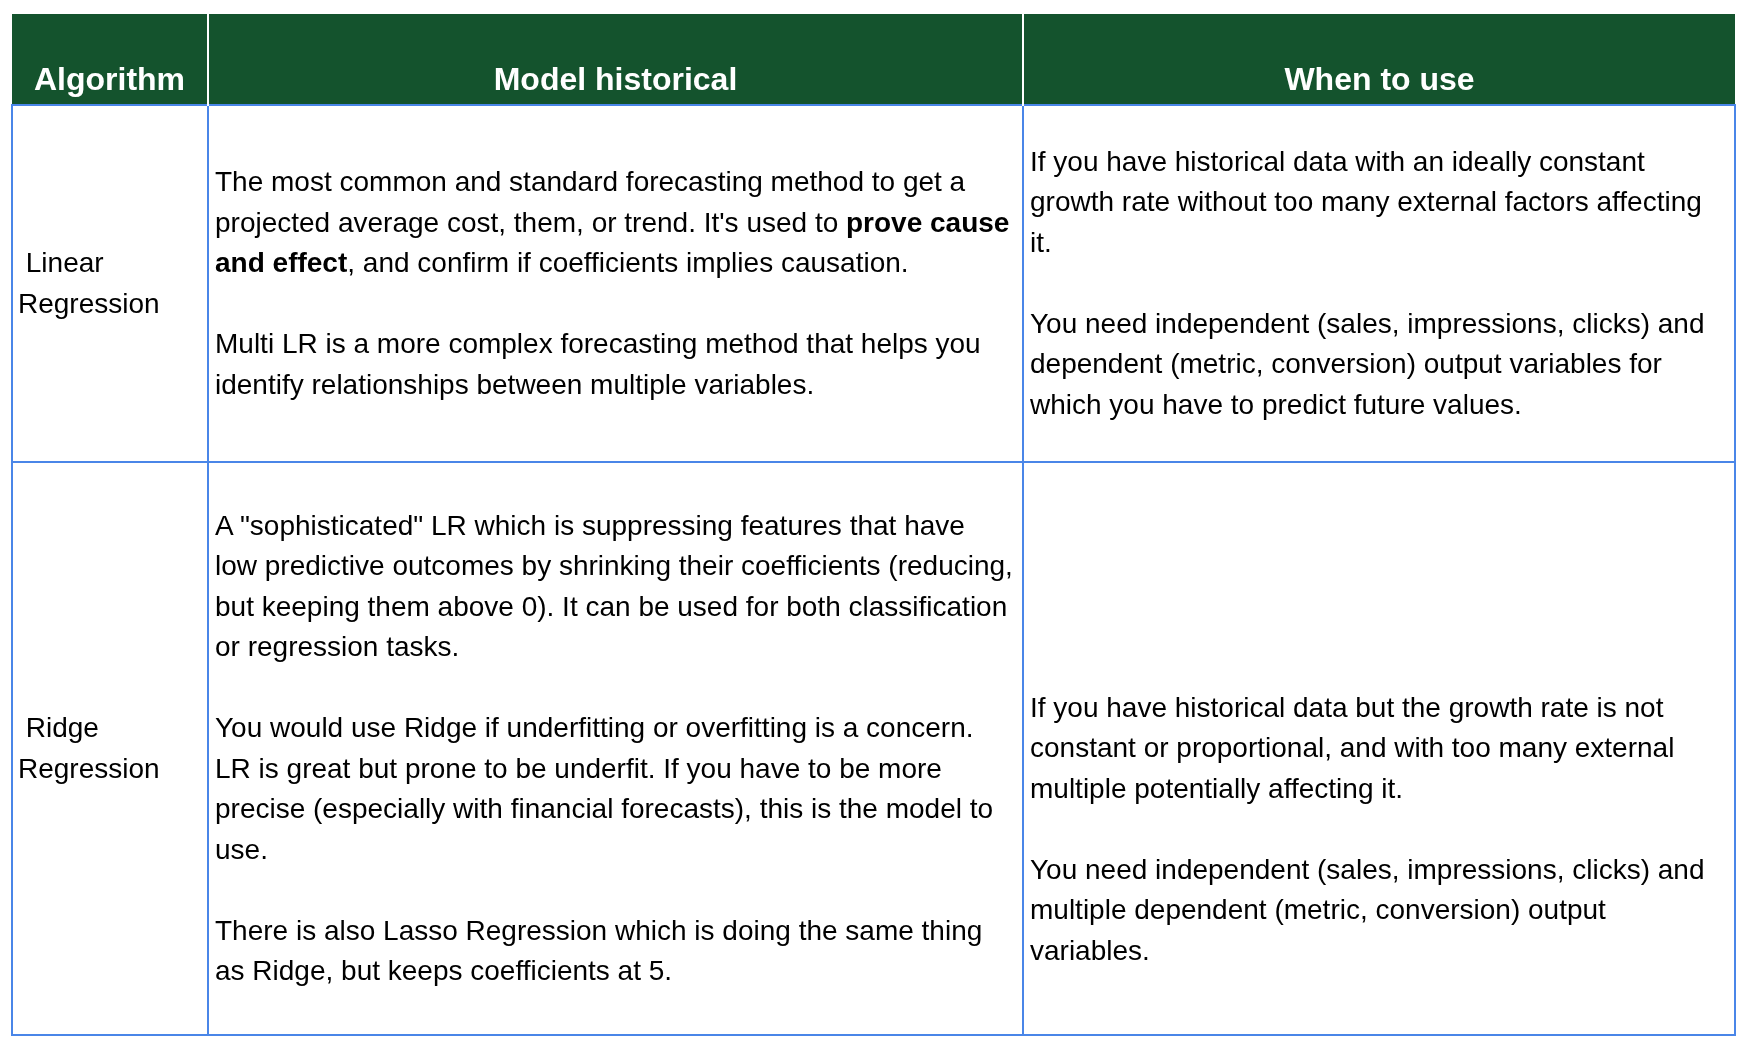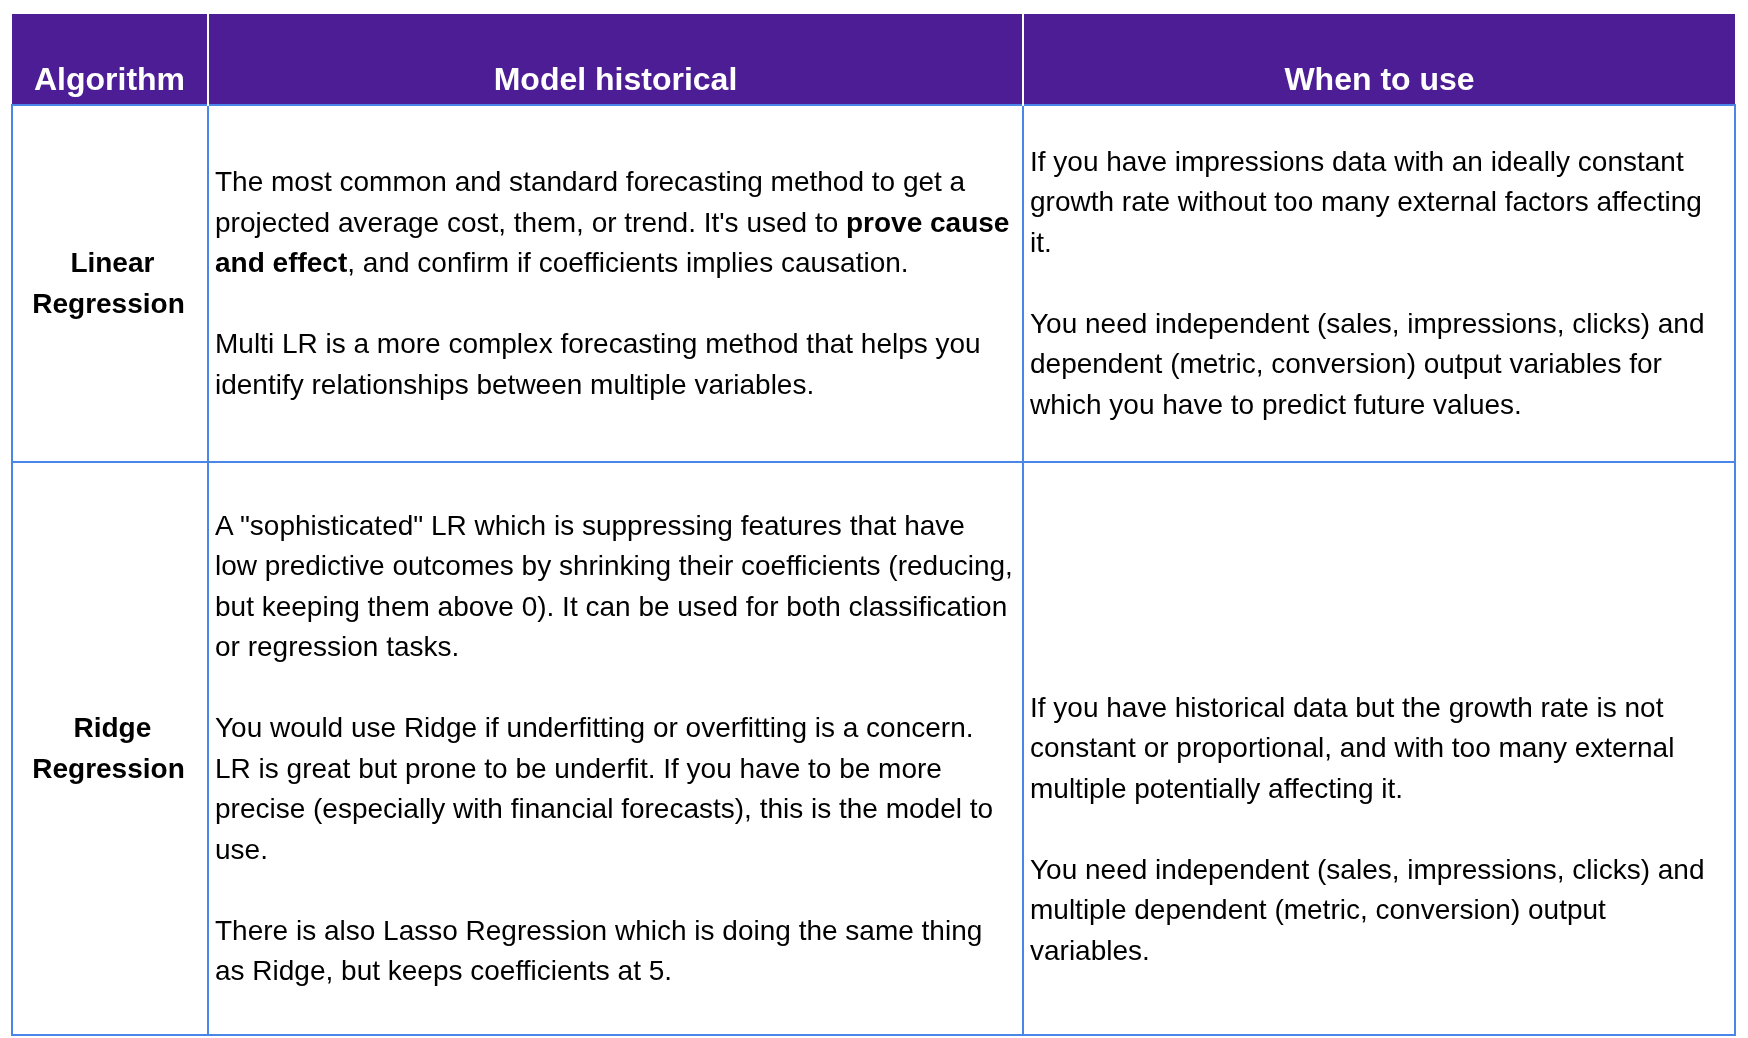--- a/index.html
+++ b/index.html
@@ -2,27 +2,27 @@
 <html><head>
 <meta charset="utf-8">
 <style>
   html, body { margin:0; padding:0; background:#ffffff; }
   body { width:1748px; height:1038px; position:relative; overflow:hidden;
          font-family:"Liberation Sans", sans-serif; color:#000; }
   table.cmp { position:absolute; left:11px; top:14px; width:1723px; border-collapse:collapse; table-layout:fixed; }
   table.cmp col.c1 { width:196px; }
   table.cmp col.c2 { width:815px; }
   table.cmp col.c3 { width:712px; }
-  th { background:#4c1d95; color:#ffffff; font-weight:bold; font-size:32px; height:84px;
+  th { background:#14532d; color:#ffffff; font-weight:bold; font-size:32px; height:84px;
        vertical-align:bottom; padding:0 0 6px 0; text-align:center;
        border-left:2px solid #ffffff; border-right:2px solid #ffffff; }
   th:first-child { border-left:none; }
   th:last-child { border-right:none;margin-top:36px; }
   td { border:2px solid #4a86e8; vertical-align:middle; font-size:28px; line-height:40.5px; padding:0 8px 0 6px; }
-  td.alg { font-weight:bold; text-align:center; padding-left:5px;margin-left:40px; }
+  td.alg { font-weight:normal; text-align:left; padding-left:5px;margin-left:40px; }
   tr.r1 td { height:355px; }
   tr.r2 td { height:571px; }
   .para { margin:0; }
   .gap { height:40.5px; }
   b { font-weight:bold; }
 </style>
 </head>
 <body>
 
 <table class="cmp">
@@ -43,21 +43,21 @@
       <td class="alg">
         <div>&nbsp;<span>Linear</span></div>
         <div>Regression</div>
       </td>
       <td>
         <p class="para"><span>The most common and standard forecasting method to get a projected average cost, them, or trend. It's used to </span><b>prove cause and effect</b><span>, and confirm if coefficients implies causation.</span></p>
         <div class="gap"></div>
         <p class="para">Multi LR is a more complex forecasting method that helps you identify relationships between multiple variables.</p>
       </td>
       <td>
-        <p class="para">If you have impressions data with an ideally constant growth rate without too many external factors affecting it.</p>
+        <p class="para">If you have historical data with an ideally constant growth rate without too many external factors affecting it.</p>
         <div class="gap"></div>
         <p class="para">You need independent (sales, impressions, clicks) and dependent (metric, conversion) output variables for which you have to predict future values.</p>
       </td>
     </tr>
     <tr class="r2">
       <td class="alg">
         <div>&nbsp;<span>Ridge</span></div>
         <div>Regression</div>
       </td>
       <td>

